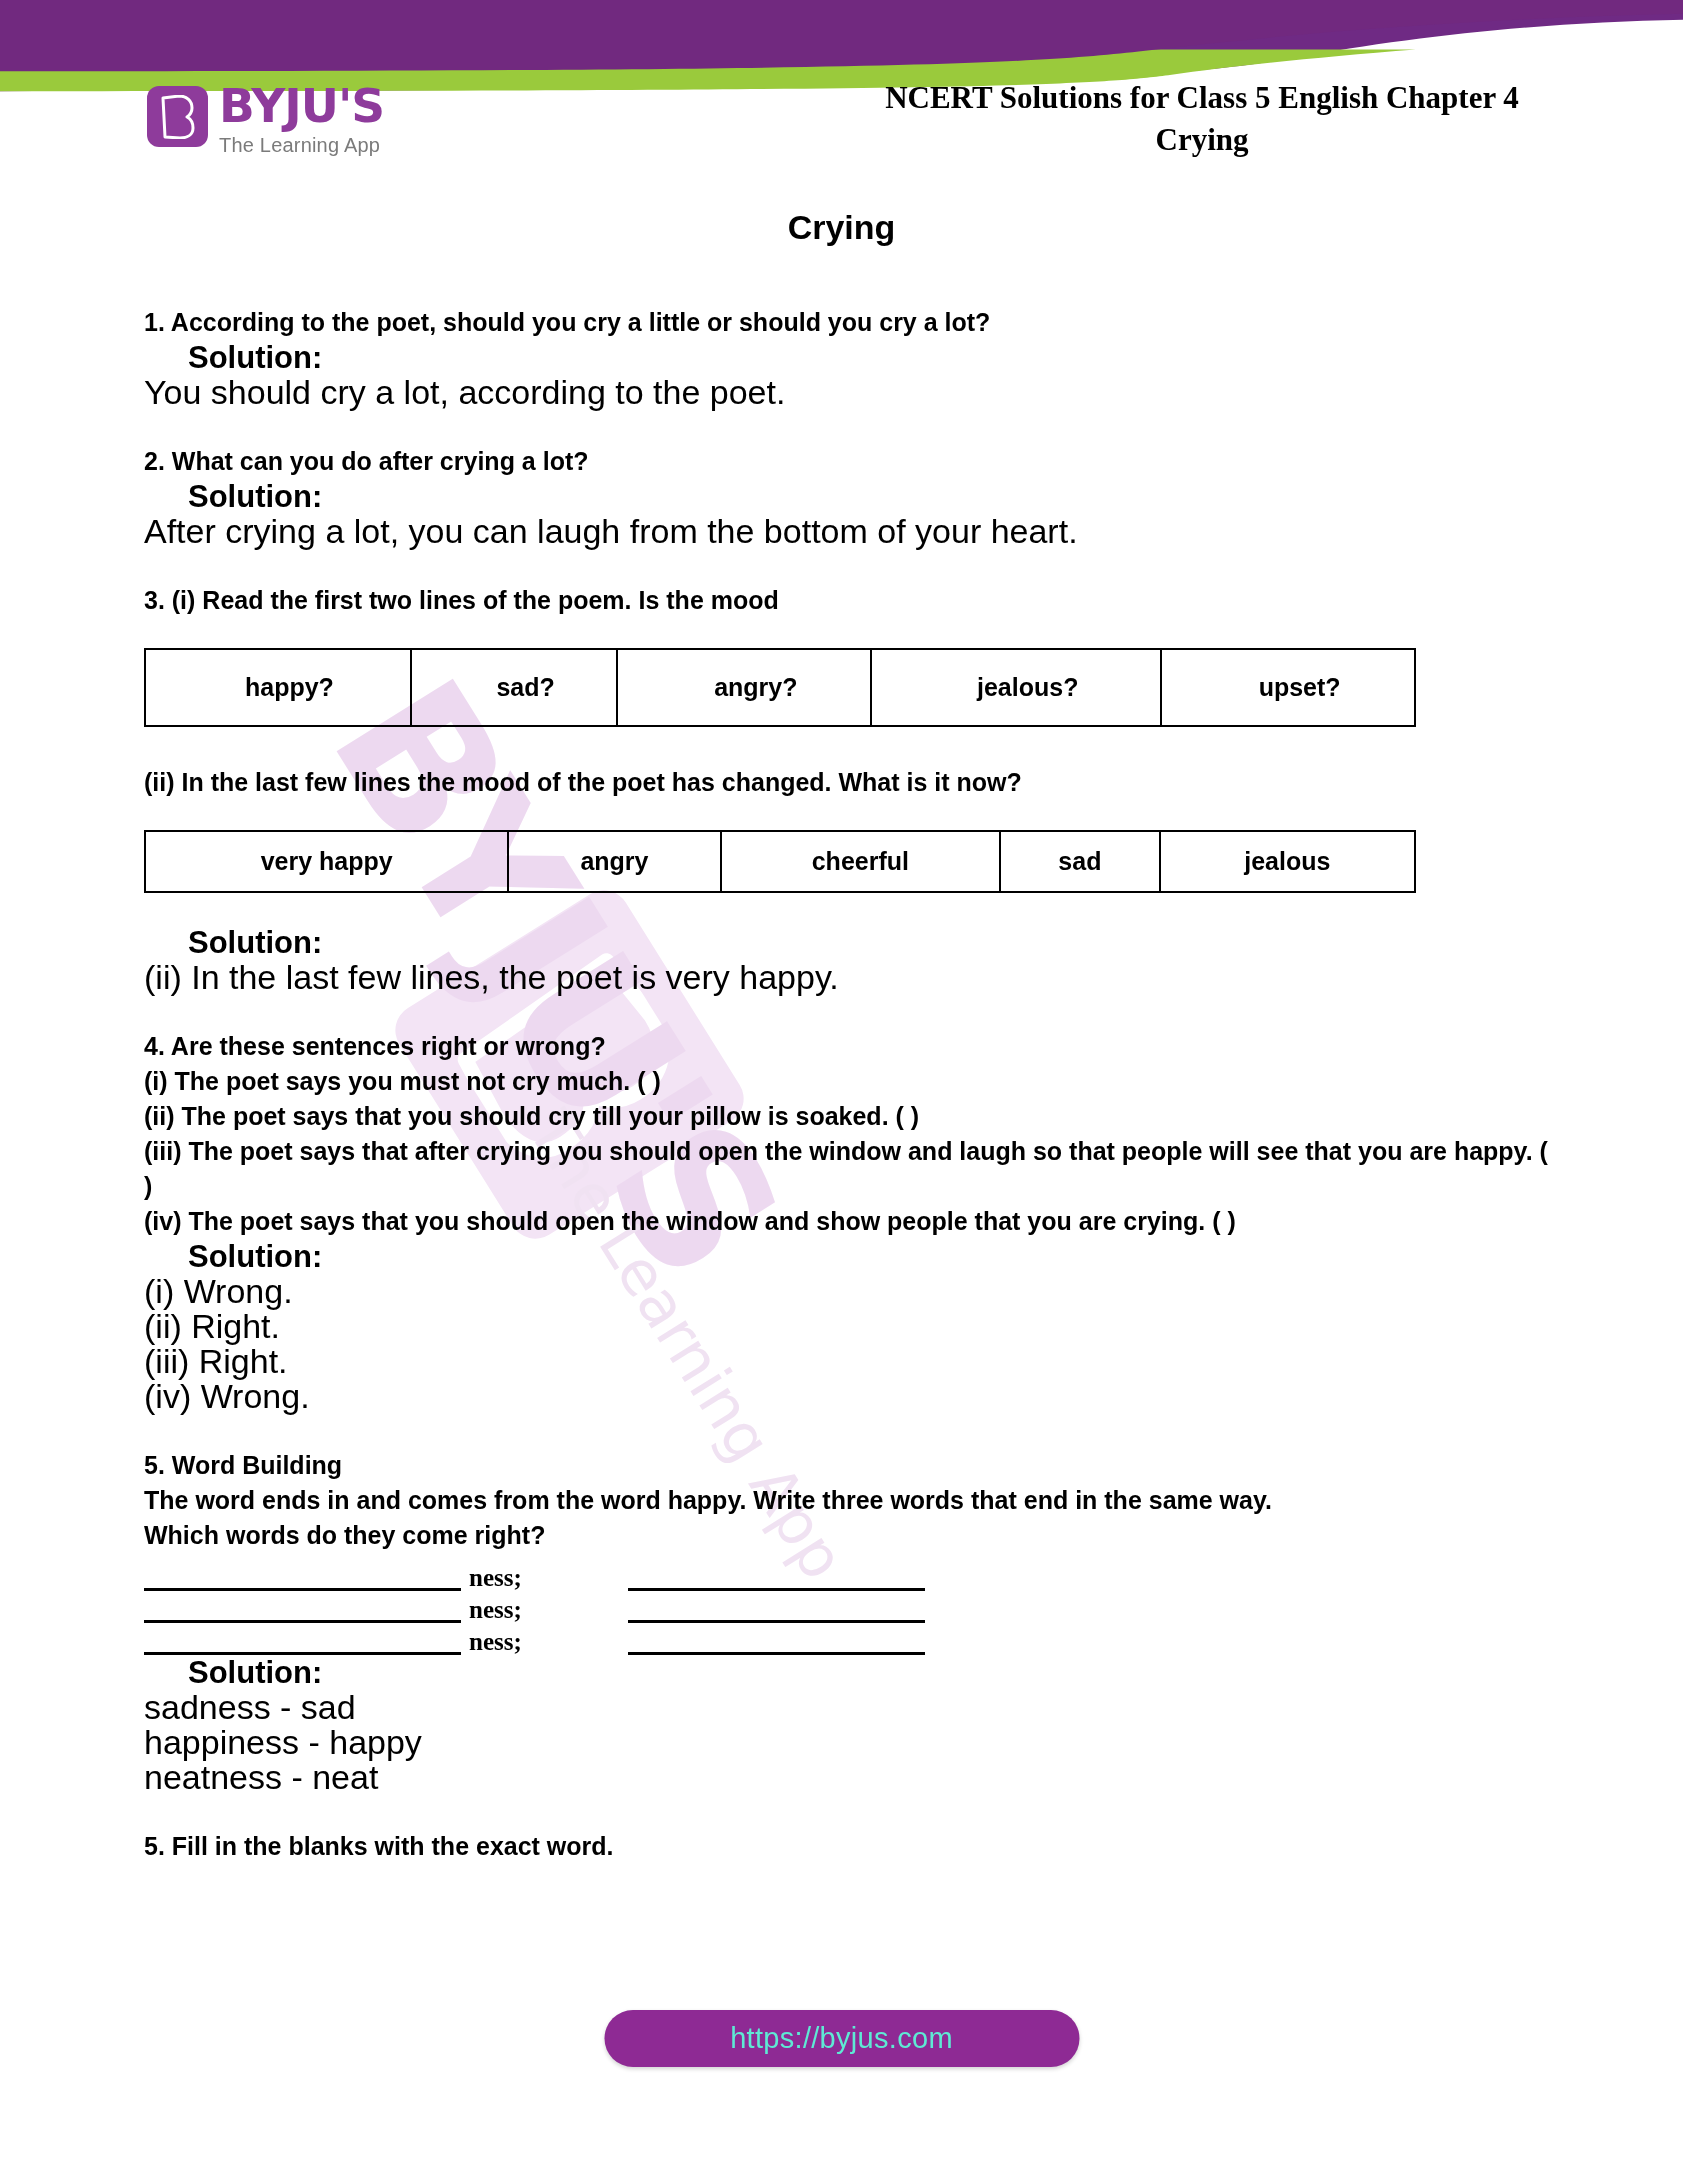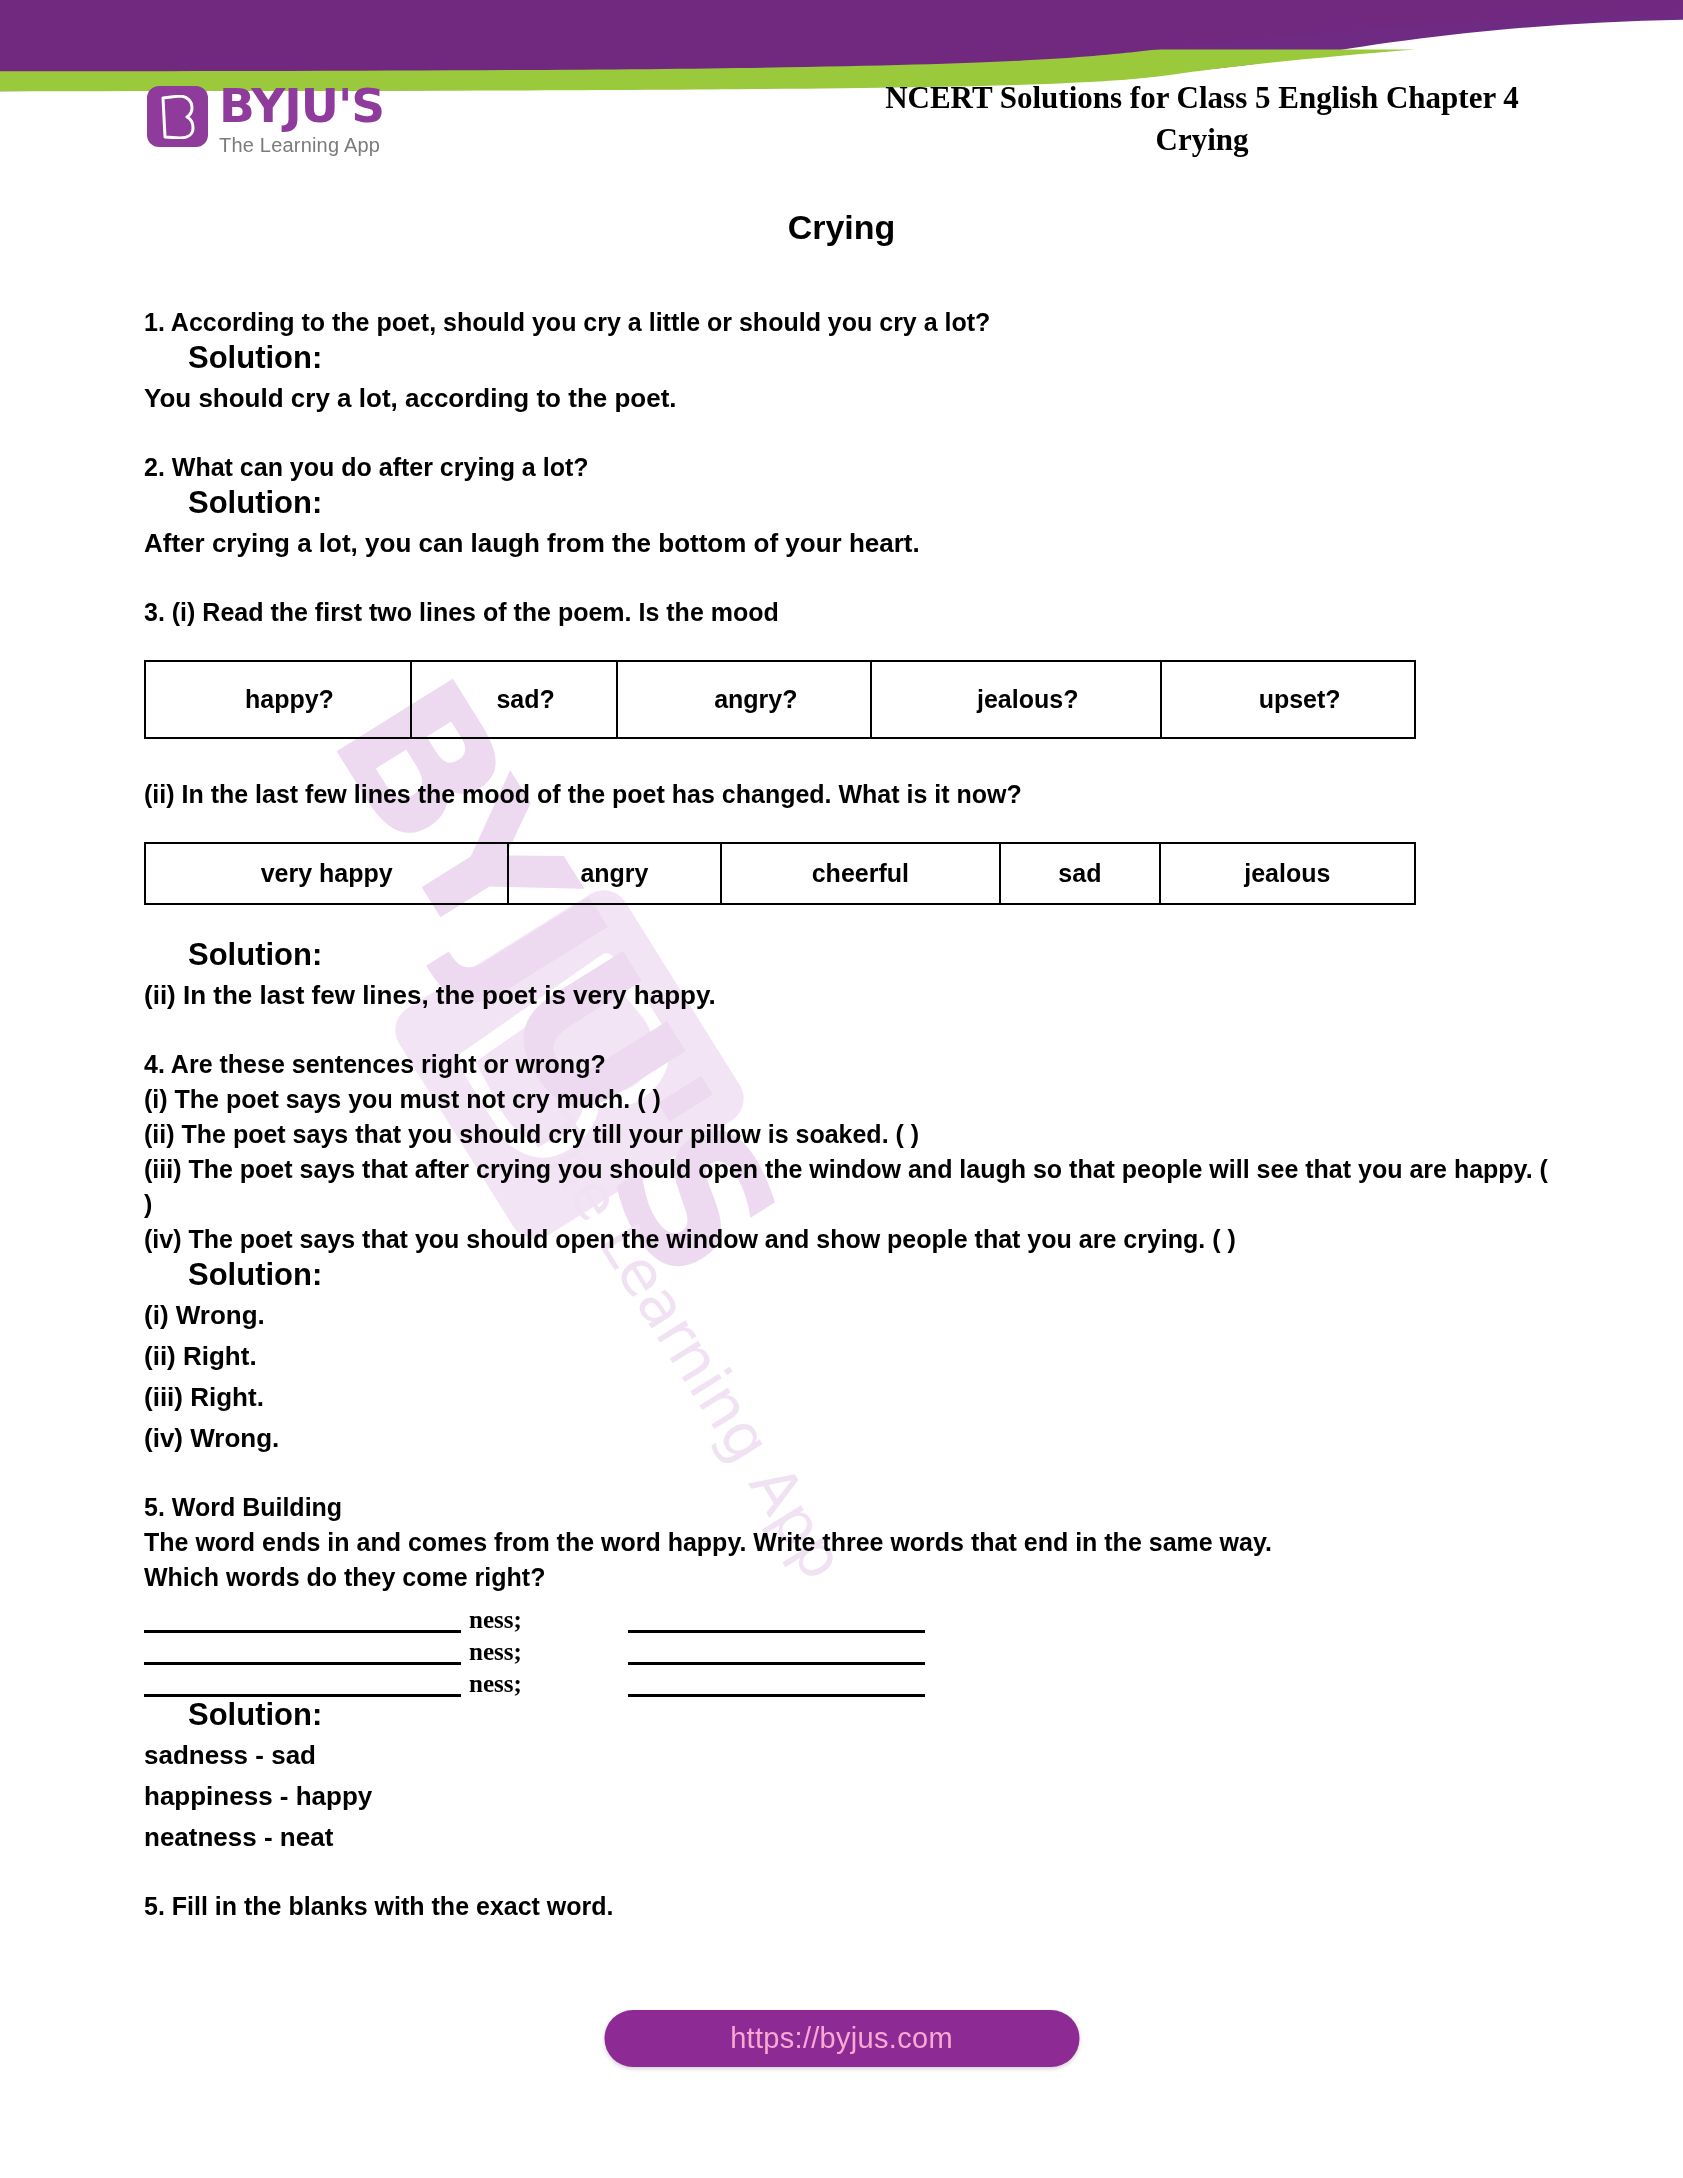--- a/index.html
+++ b/index.html
@@ -161,21 +161,21 @@
   }
 
   .body-area {
     position: absolute;
     left: 144px;
     top: 305px;
     width: 1406px;
   }
 
   .q { font-weight: bold; font-size: 25px; line-height: 35px; }
-  .a { font-weight: bold; font-size: 26px; line-height: 35px; margin-top: 6px; }
+  .a { font-weight: normal; font-size: 34px; line-height: 35px; }
   .sol { font-weight: bold; font-size: 31px; line-height: 35px; margin-left: 44px; }
 
   .blk { margin-bottom: 0; }
   .gap-lg { height: 34px; }
 
   
   table.moods {
     border-collapse: collapse;
     width: 1272px;
     table-layout: fixed;
@@ -228,21 +228,21 @@
     width: 475px;
     height: 57px;
     border-radius: 30px;
     background: #8E2A94;
     display: flex;
     align-items: center;
     justify-content: center;
     box-shadow: 0 2px 4px rgba(0,0,0,0.18);
   }
   .footer-btn span {
-    color: #f9a8d4;
+    color: #5eead4;
     font-family: "Liberation Sans", sans-serif;
     font-size: 29px;
     letter-spacing: 0.3px;
   }
 </style>
 </head>
 <body>
 
 <svg class="header-deco" viewBox="0 0 1700 110" preserveAspectRatio="none">
   <path d="M0,0 L1700,0 L1700,20 C1560,22 1420,38 1310,58 C1180,80 1000,92 0,92 Z" fill="#6F2A84"></path>

